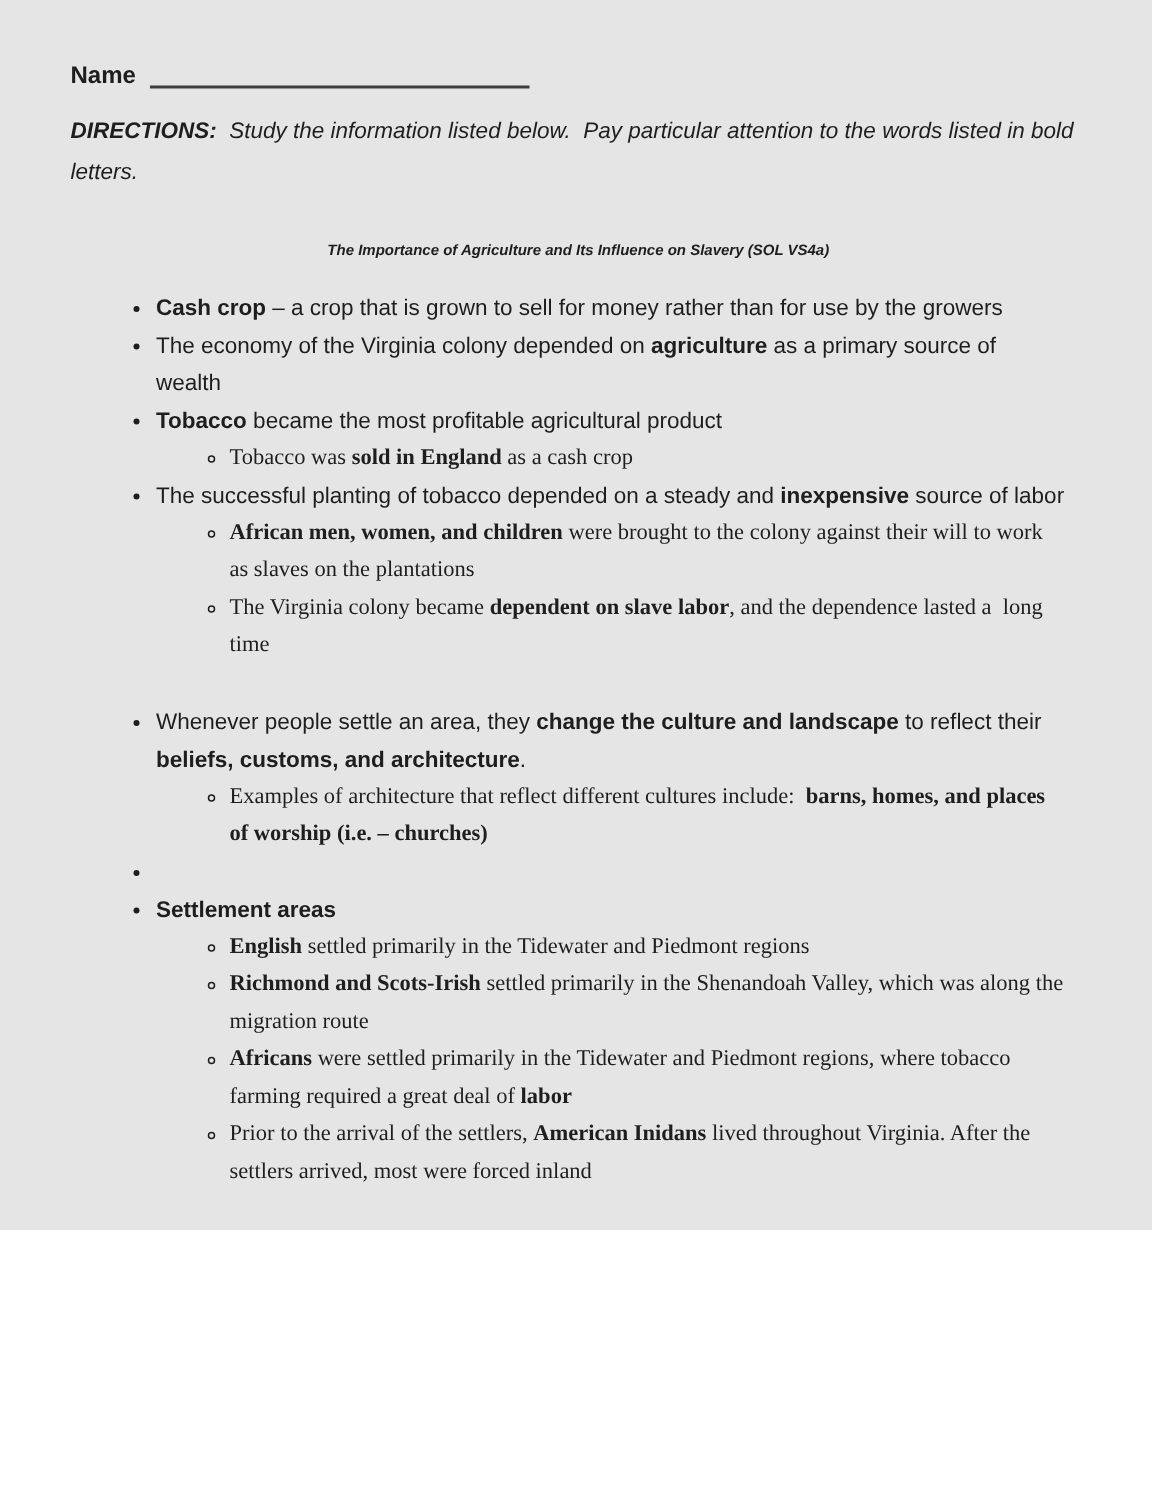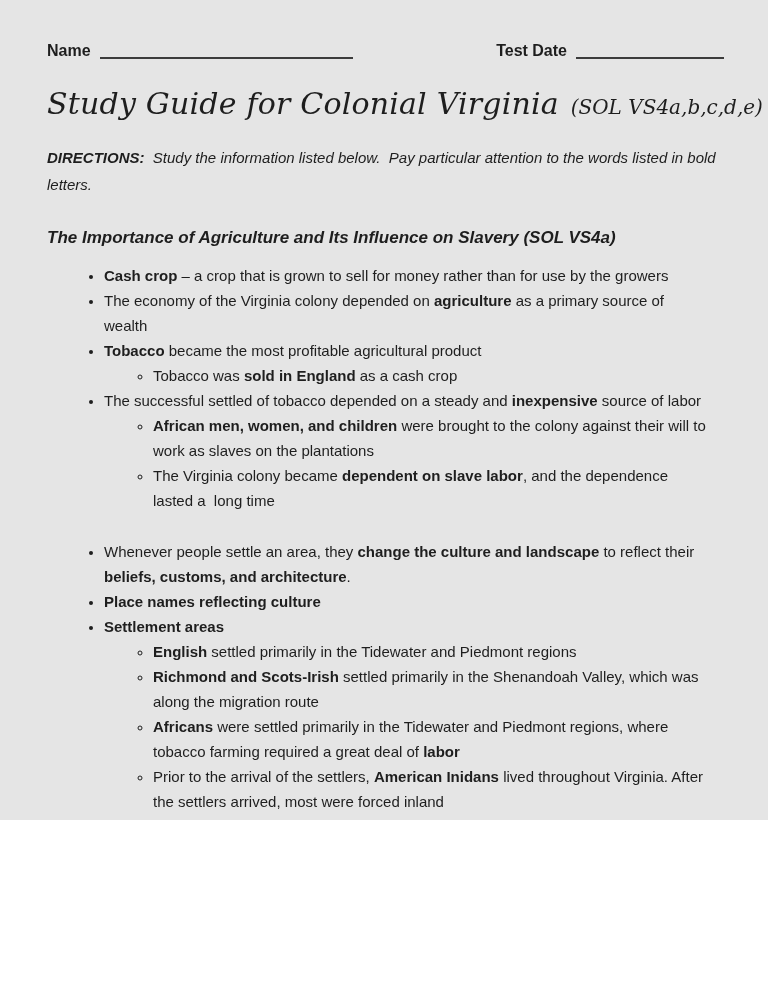--- a/index.html
+++ b/index.html
@@ -58,36 +58,38 @@
     font-size: 15px;
   }
   .dir-label { font-weight: 700; }
   .dir-text  { white-space: pre-wrap; }
 
   
   .sec-1 { margin-top: 27px; }
   .sec-2 { margin-top: 26px; }
   .sec-heading {
     margin: 0;
-    font-size: 17px;
+    font-size: 10px;
     font-weight: 700;
     font-style: italic;
     line-height: 25px;
+    text-align: center;
   }
 
   
   ul.main-list {
     margin: 13px;
     padding-left: 44px;
     list-style-type: disc;
   }
   ul.sub {
     margin: 0;
     padding-left: 49px;
     list-style-type: circle;
+    font-family: Liberation Serif, serif;
   }
   li {
     line-height: 25px;
   }
   li::marker {
     font-size: 0.85em;
     color: #1e1e1e;
   }
   li span { white-space: pre-wrap; }
   .b { font-weight: 700; }
@@ -95,52 +97,46 @@
 </head>
 <body>
 
 <div class="page">
 
   <div class="name-row">
     <div class="field">
       <span class="lbl">Name</span>
       <span class="blank name-blank"></span>
     </div>
-    <div class="field">
-      <span class="lbl">Test Date</span>
-      <span class="blank date-blank"></span>
-    </div>
   </div>
 
-  <div class="doc-title">
-    <span class="title-main">Study Guide for Colonial Virginia</span>
-    <span class="title-sol">(SOL VS4a,b,c,d,e)</span>
-  </div>
 
   <p class="directions"><span class="dir-label">DIRECTIONS:</span><span class="dir-text">  Study the information listed below.  Pay particular attention to the words listed in bold letters.</span></p>
 
   <section class="sec sec-1">
     <h2 class="sec-heading">The Importance of Agriculture and Its Influence on Slavery (SOL VS4a)</h2>
     <ul class="main-list">
         <li><span class="b">Cash crop</span><span> – a crop that is grown to sell for money rather than for use by the growers</span></li>
         <li><span>The economy of the Virginia colony depended on </span><span class="b">agriculture</span><span> as a primary source of wealth</span></li>
         <li><span class="b">Tobacco</span><span> became the most profitable agricultural product</span><ul class="sub">
             <li><span>Tobacco was </span><span class="b">sold in England</span><span> as a cash crop</span></li>
           </ul></li>
-        <li><span>The successful settled of tobacco depended on a steady and </span><span class="b">inexpensive</span><span> source of labor</span><ul class="sub">
+        <li><span>The successful planting of tobacco depended on a steady and </span><span class="b">inexpensive</span><span> source of labor</span><ul class="sub">
             <li><span class="b">African men, women, and children</span><span> were brought to the colony against their will to work as slaves on the plantations</span></li>
             <li><span>The Virginia colony became </span><span class="b">dependent on slave labor</span><span>, and the dependence lasted a  long time</span></li>
           </ul></li>
       </ul>
   </section>
 
   <section class="sec sec-2">
     <ul class="main-list">
-        <li><span>Whenever people settle an area, they </span><span class="b">change the culture and landscape</span><span> to reflect their </span><span class="b">beliefs, customs, and architecture</span><span>.</span></li>
-        <li><span class="b">Place names reflecting culture</span></li>
+        <li><span>Whenever people settle an area, they </span><span class="b">change the culture and landscape</span><span> to reflect their </span><span class="b">beliefs, customs, and architecture</span><span>.</span><ul class="sub">
+            <li><span>Examples of architecture that reflect different cultures include:  </span><span class="b">barns, homes, and places of worship (i.e. – churches)</span></li>
+          </ul></li>
+        <li></li>
         <li><span class="b">Settlement areas</span><ul class="sub">
             <li><span class="b">English</span><span> settled primarily in the Tidewater and Piedmont regions</span></li>
             <li><span class="b">Richmond and Scots-Irish</span><span> settled primarily in the Shenandoah Valley, which was along the migration route</span></li>
             <li><span class="b">Africans</span><span> were settled primarily in the Tidewater and Piedmont regions, where tobacco farming required a great deal of </span><span class="b">labor</span></li>
             <li><span>Prior to the arrival of the settlers, </span><span class="b">American Inidans</span><span> lived throughout Virginia. After the settlers arrived, most were forced inland</span></li>
           </ul></li>
       </ul>
   </section>
 
 </div>

